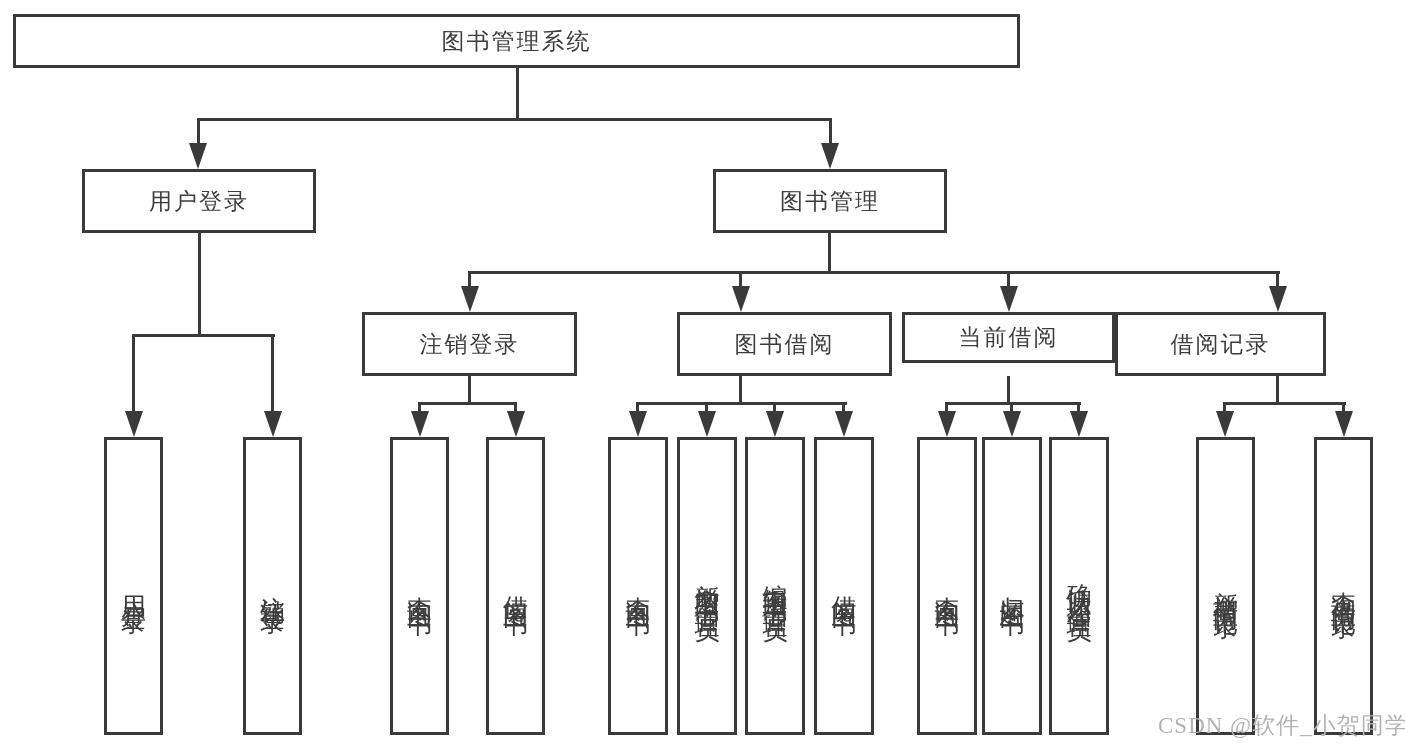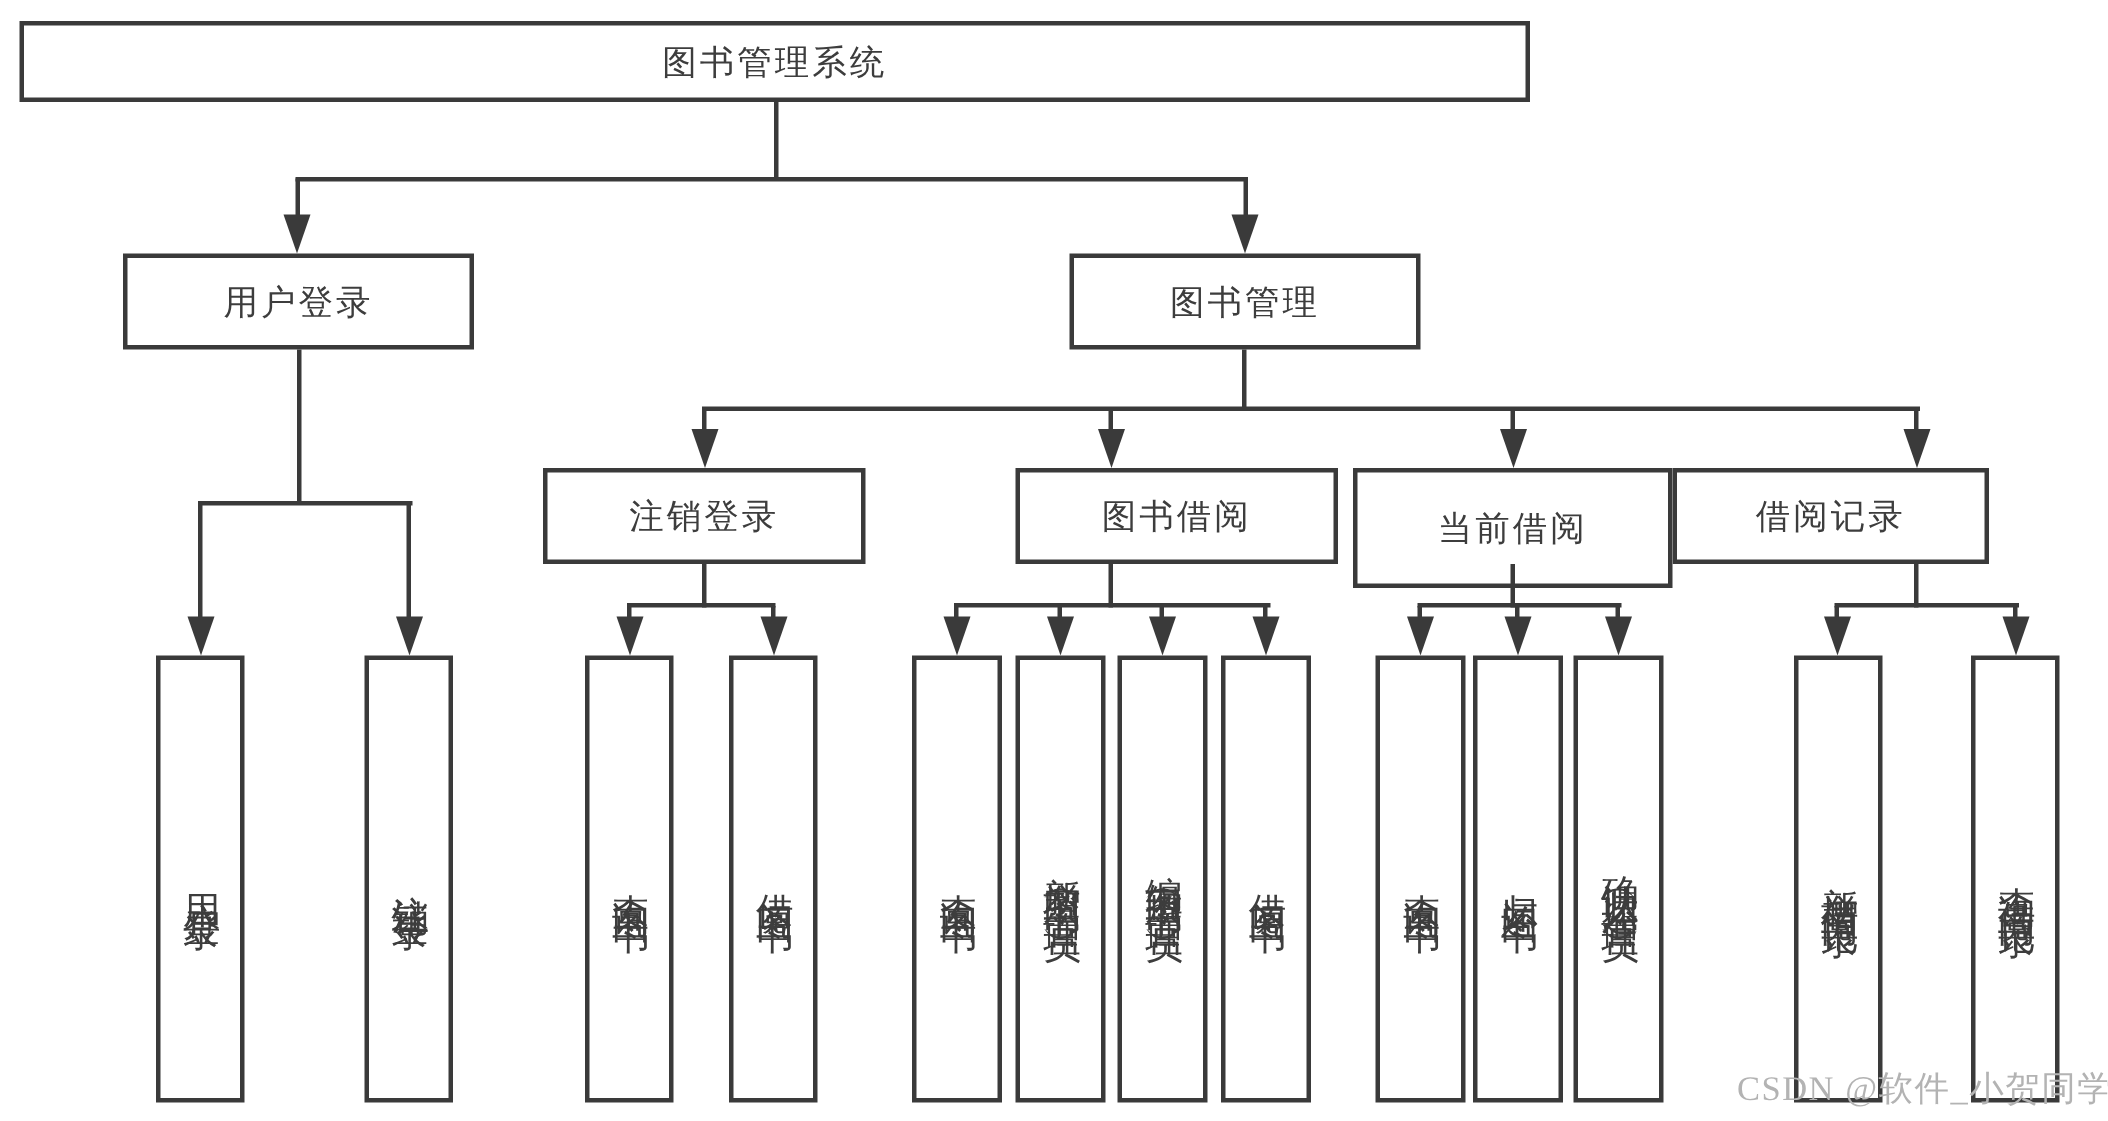--- a/index.html
+++ b/index.html
@@ -37,21 +37,21 @@
 
 <div id="canvas">
 
   <div class="box hbox" style="left:13px; top:14px; width:1007px; height:54px;">图书管理系统</div>
 
   <div class="box hbox" style="left:82px; top:169px; width:234px; height:64px;">用户登录</div>
   <div class="box hbox" style="left:713px; top:169px; width:234px; height:64px;">图书管理</div>
 
   <div class="box hbox" style="left:362px; top:312px; width:215px; height:64px;">注销登录</div>
   <div class="box hbox" style="left:633px; top:312px; width:215px; height:64px;margin-left:44px;">图书借阅</div>
-  <div class="box hbox" style="left:902px; top:312px; width:213px; height:80px;">当前借阅</div>
+  <div class="box hbox" style="left:902px; top:312px; width:213px; height:51px;">当前借阅</div>
   <div class="box hbox" style="left:1115px; top:312px; width:211px; height:64px;">借阅记录</div>
 
   <div class="box vbox" style="left:104px; top:437px; width:59px; height:298px;">用户登录</div>
   <div class="box vbox" style="left:243px; top:437px; width:59px; height:298px;">注销登录</div>
 
   <div class="box vbox" style="left:390px; top:437px; width:59px; height:298px;">查询图书</div>
   <div class="box vbox" style="left:486px; top:437px; width:59px; height:298px;">借阅图书</div>
 
   <div class="box vbox" style="left:608px; top:437px; width:60px; height:298px;">查询图书</div>
   <div class="box vbox" style="left:677px; top:437px; width:60px; height:298px;">新增图书（管理员）</div>

